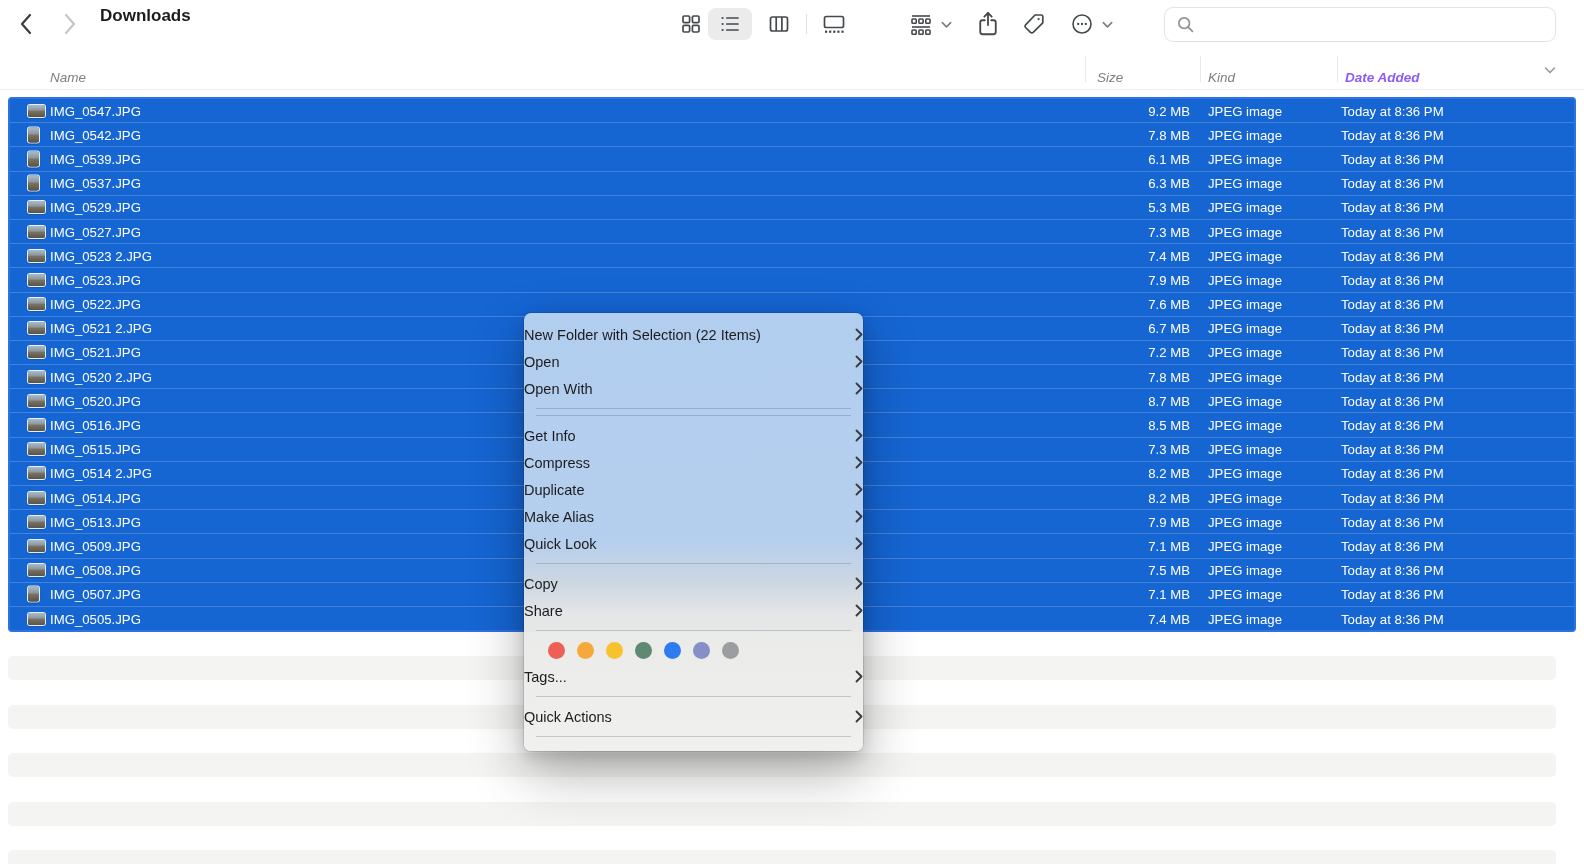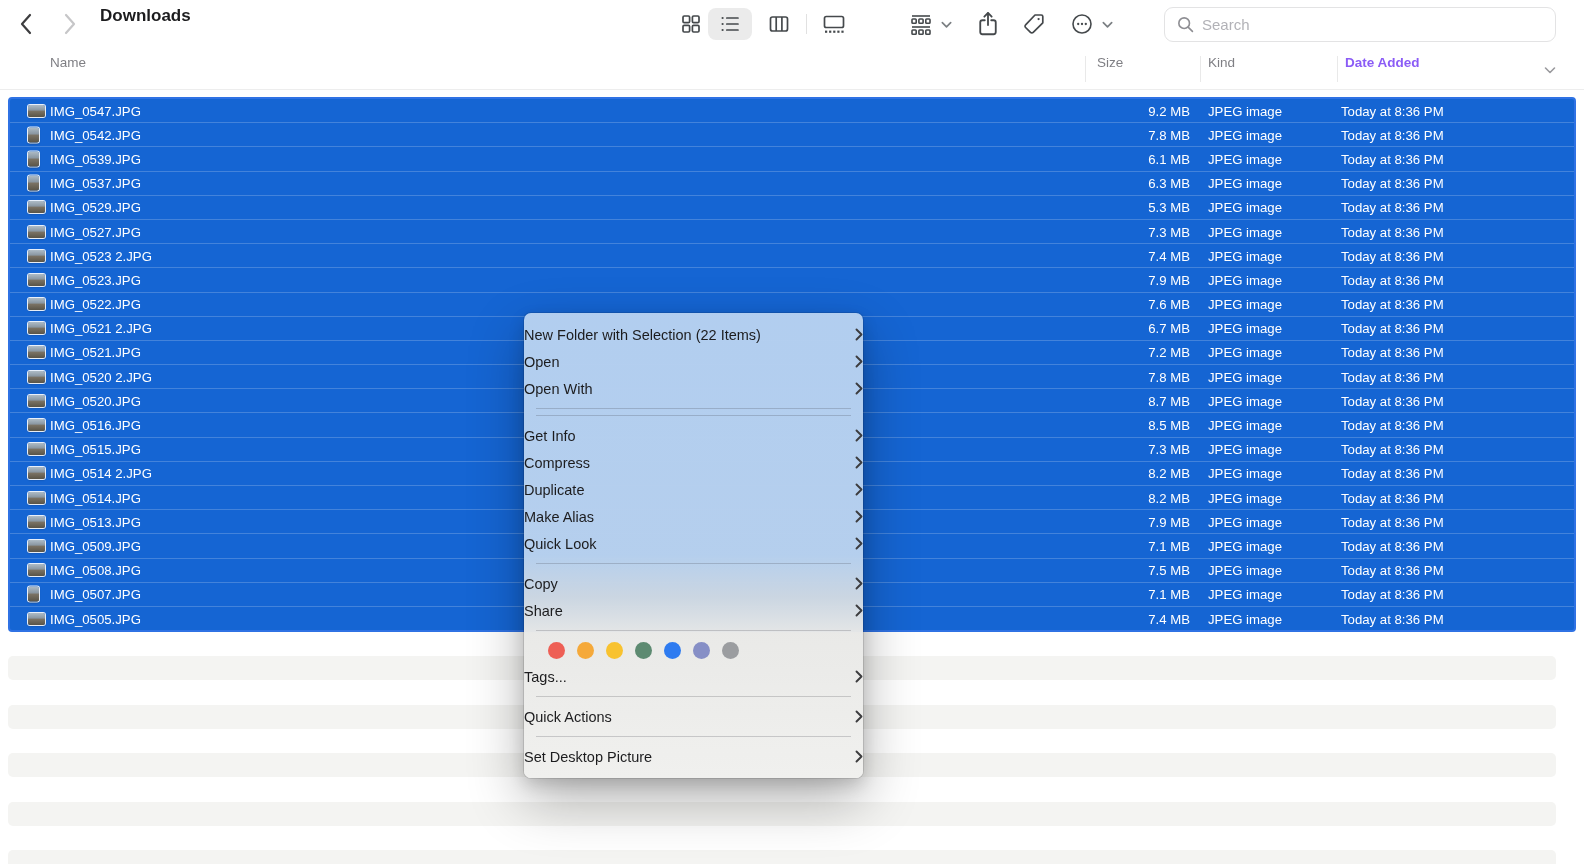--- a/index.html
+++ b/index.html
@@ -31,21 +31,21 @@
   .act-share { left:968px; width:40px; }
   .act-tag   { left:1014px; width:40px; }
   .act-more  { left:1062px; width:58px; }
 
   .search-field { position:absolute; left:1164px; top:7px; width:392px; height:35px; border:1px solid #e3e3e4; border-radius:9px; background:#fff; display:flex; align-items:center; padding:0 11px; gap:7px; }
   .search-field input { border:none; outline:none; flex:1; font-size:15px; color:#1d1d1f; font-family:inherit; background:transparent; }
   .search-field input::placeholder { color:#b2b2b7; }
 
   
   .list-header { position:absolute; top:48px; left:0; width:1584px; height:42px; border-bottom:1px solid #ededed; background:#fff; font-size:13.5px; color:#7f7f84; }
-  .col-label { position:absolute; top:7px; cursor:pointer; }
+  .col-label { position:absolute; top:22px; cursor:pointer;font-style:italic; }
   .col-name { left:50px; }
   .col-size { left:1097px; }
   .col-kind { left:1208px; }
   .col-date { left:1345px; color:#8b5cf6; font-weight:700; }
   .col-sep { position:absolute; top:8px; width:1px; height:26px; background:#e9e9e9; }
   .sep-1 { left:1085px; } .sep-2 { left:1200px; } .sep-3 { left:1337px; }
   .sort-chevron { position:absolute; left:1543px; top:15px; cursor:pointer; }
 
   
   .selection-block {
@@ -209,21 +209,20 @@
     </span>
   </button>
 
   <div class="search-field">
     <span>
       <svg width="19" height="19" viewBox="0 0 20 20" fill="none" stroke="#8e8e93" stroke-width="1.7" stroke-linecap="round">
         <circle cx="8.6" cy="8.6" r="5.6"></circle>
           <line x1="13" y1="13" x2="17.3" y2="17.3"></line>
       </svg>
     </span>
-    <input type="text" placeholder="Search" style="">
   </div>
 </div>
 
 <div class="list-header">
   <span class="col-label col-name">Name</span>
   <span class="col-sep sep-1"></span>
   <span class="col-label col-size">Size</span>
   <span class="col-sep sep-2"></span>
   <span class="col-label col-kind">Kind</span>
   <span class="col-sep sep-3"></span>
@@ -532,21 +531,13 @@
 <div class="menu-separator"></div>
   <div class="menu-item">
     <span class="mi-label">Quick Actions</span>
     <span class="submenu-chevron">
       <svg width="8" height="13" viewBox="0 0 8 13">
           <polyline points="1.5,1.5 6.5,6.5 1.5,11.5" fill="none" stroke="#3c3c3e" stroke-width="1.9" stroke-linecap="round" stroke-linejoin="round"></polyline>
         </svg>
     </span>
   </div>
 <div class="menu-separator"></div>
-  <div class="menu-item">
-    <span class="mi-label">Set Desktop Picture</span>
-    <span class="submenu-chevron" hidden="">
-      <svg width="8" height="13" viewBox="0 0 8 13">
-          <polyline points="1.5,1.5 6.5,6.5 1.5,11.5" fill="none" stroke="#3c3c3e" stroke-width="1.9" stroke-linecap="round" stroke-linejoin="round"></polyline>
-        </svg>
-    </span>
-  </div>
 </div>
 
 </body></html>

